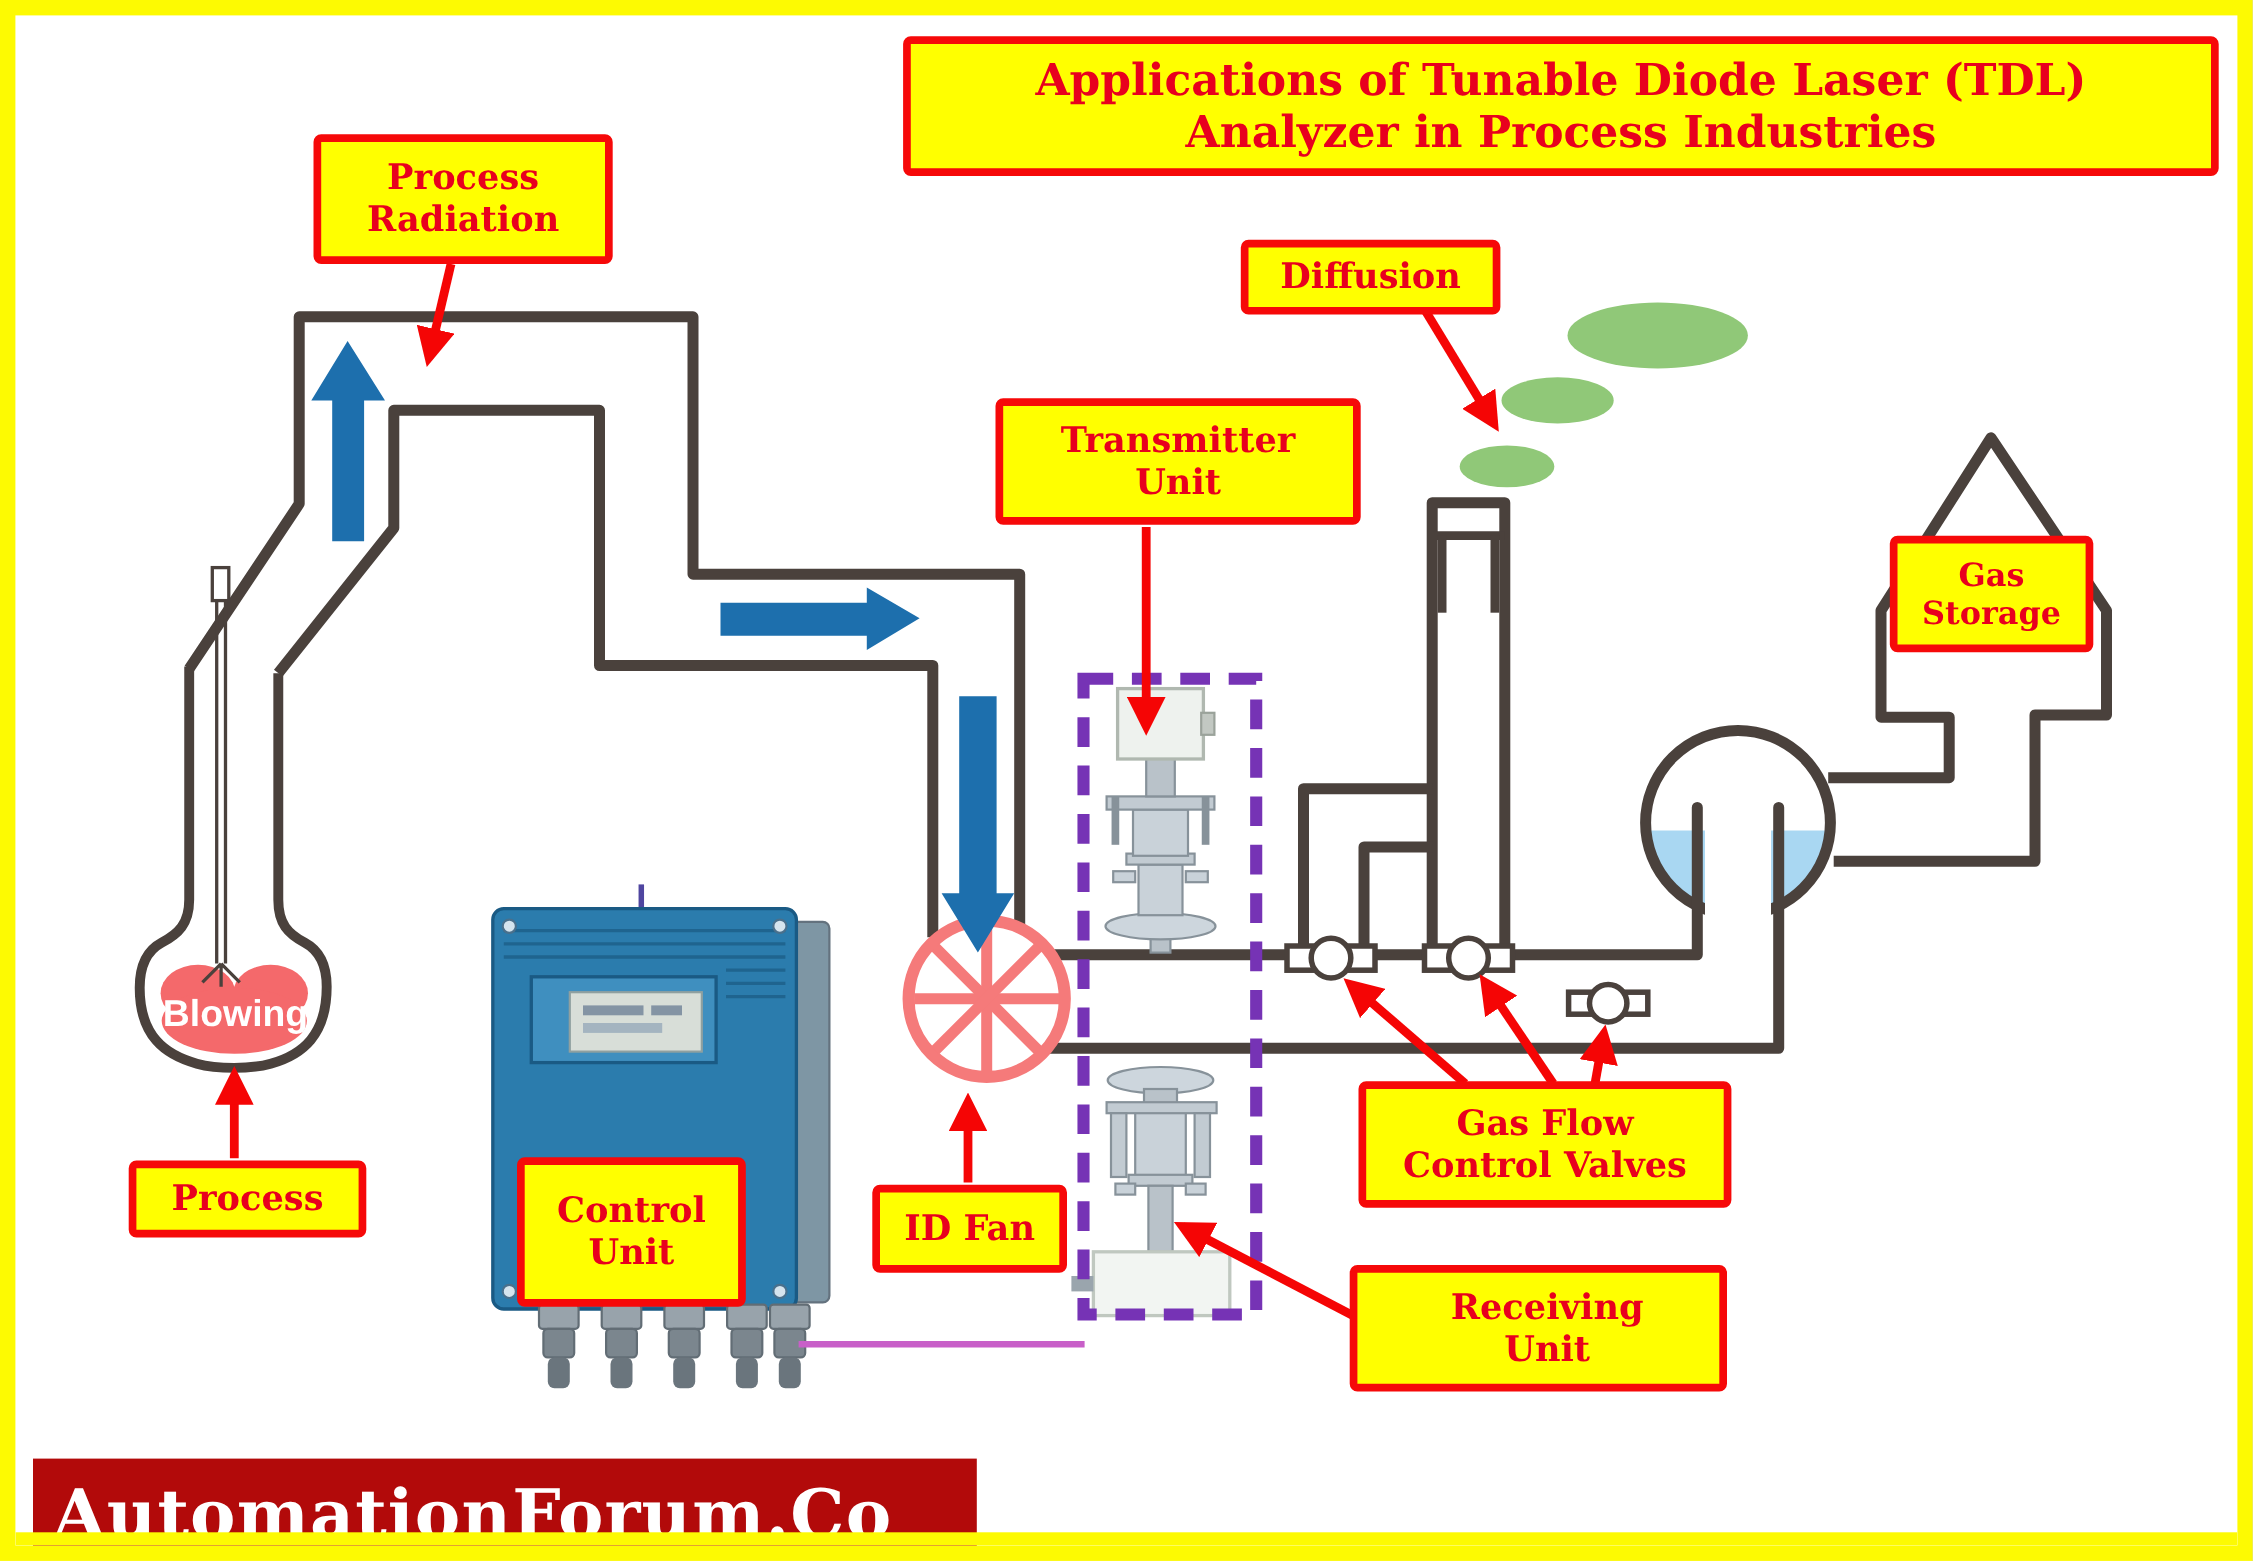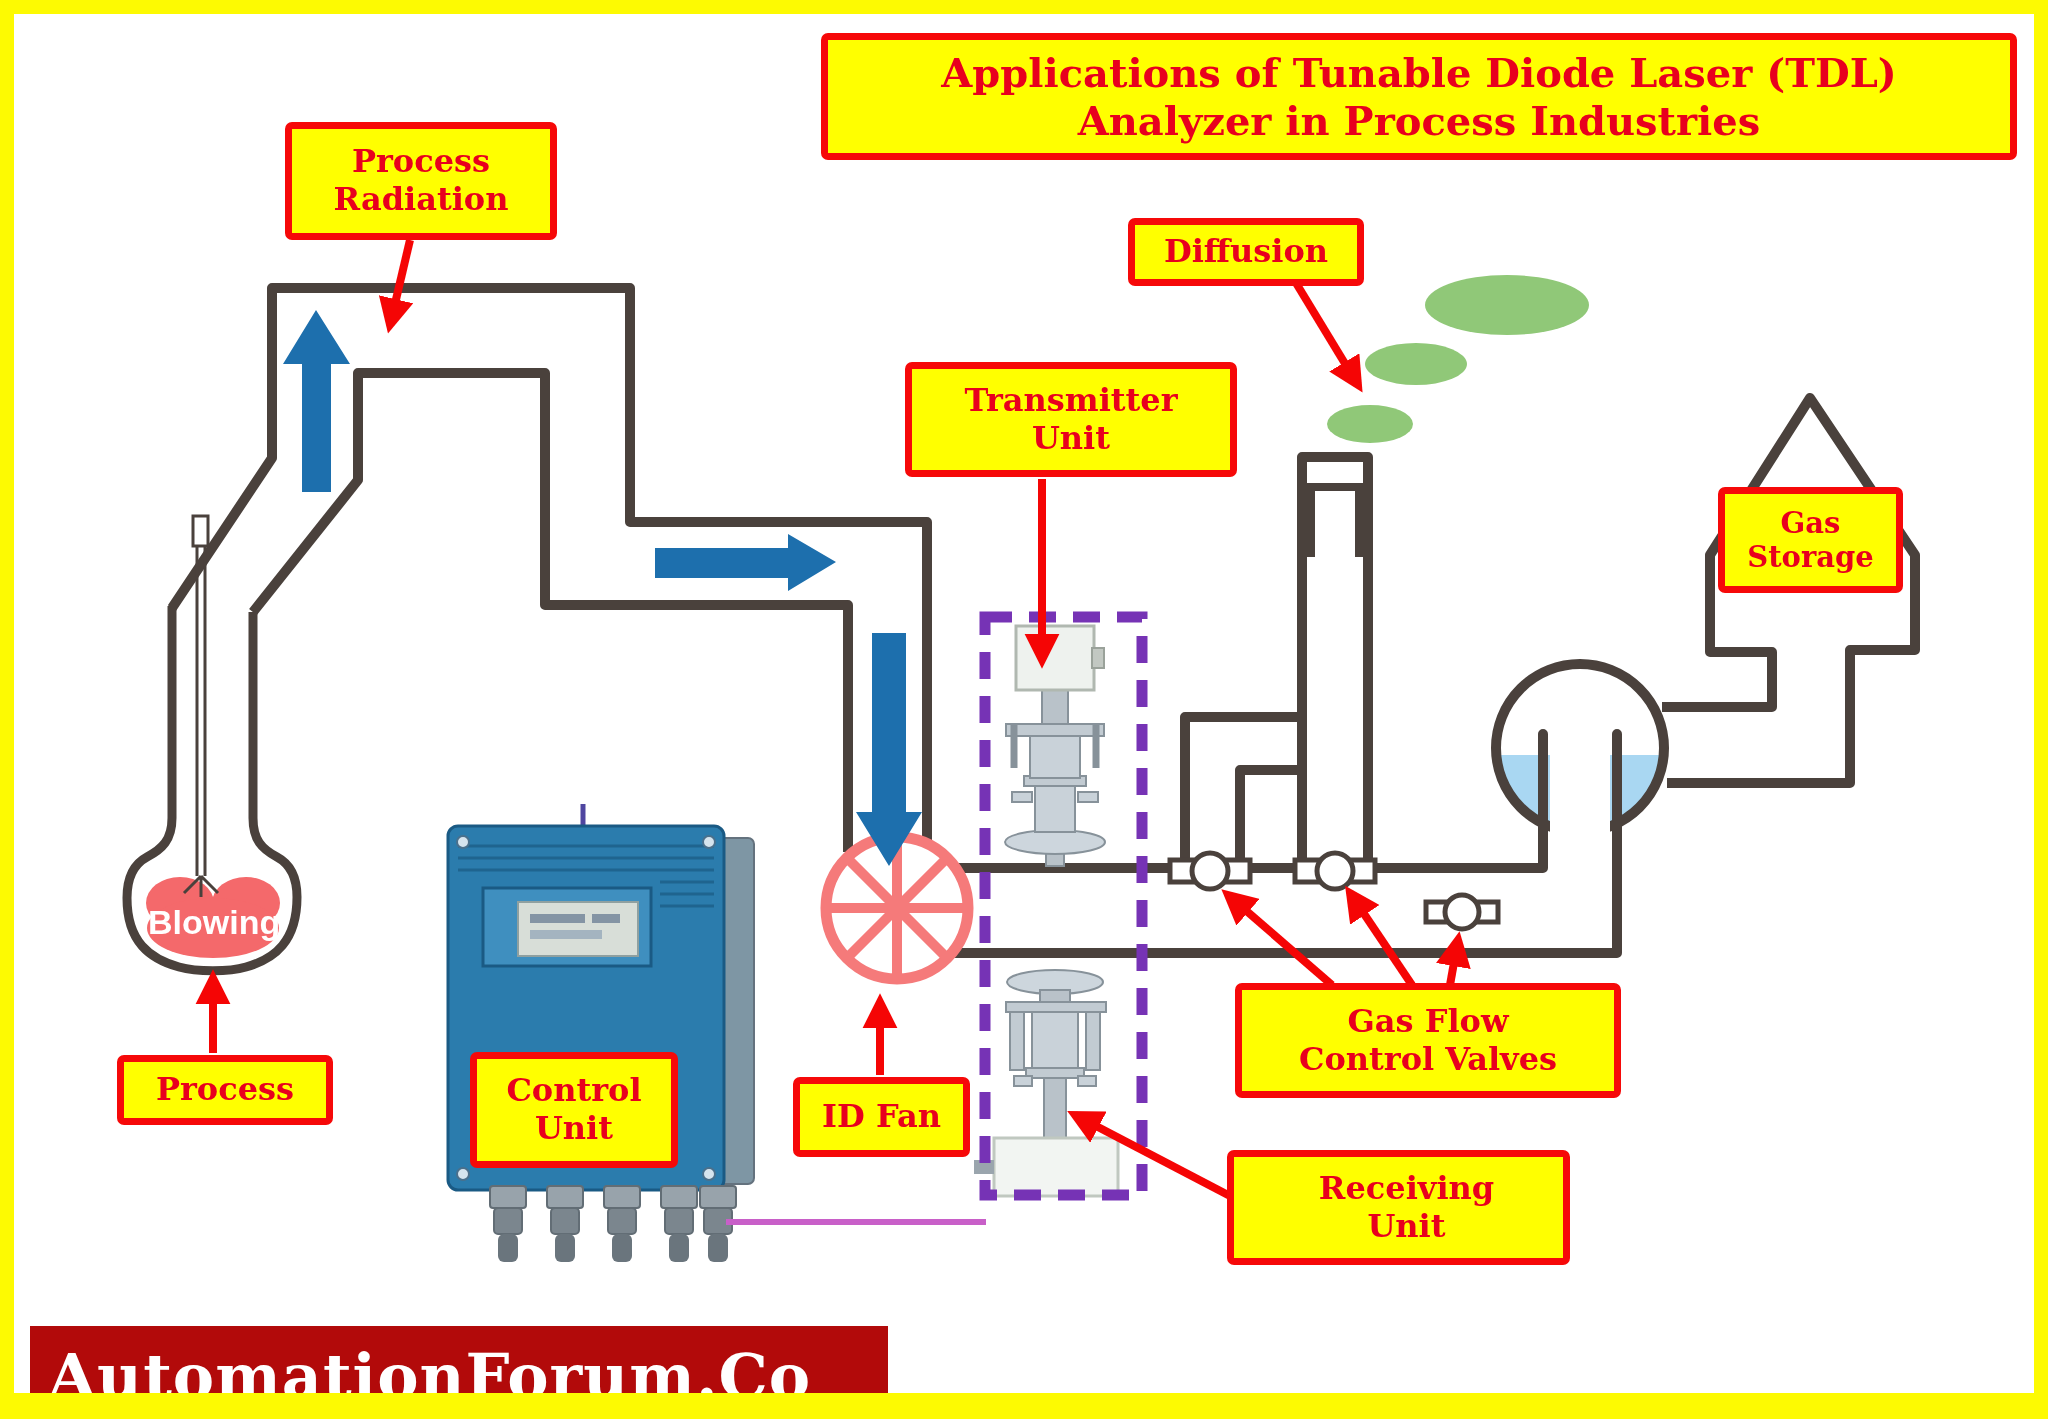--- a/index.html
+++ b/index.html
@@ -15,23 +15,23 @@
     display:flex; flex-direction:column; justify-content:center;
     line-height:1.18; box-sizing:border-box; z-index:5;
     font-family:"DejaVu Serif", serif;
   }
   .lbl-title{left:779px; top:19px; width:1196px; height:127px; font-size:40px;margin-left:28px;}
   .lbl-process-radiation{left:271px; top:108px; width:272px; height:118px; font-size:32px;}
   .lbl-diffusion{left:1114px; top:204px; width:236px; height:68px; font-size:32px;}
   .lbl-transmitter{left:891px; top:348px; width:332px; height:115px; font-size:32px;}
   .lbl-gas-storage{left:1704px; top:473px; width:185px; height:106px; font-size:29px;}
   .lbl-process{left:103px; top:1041px; width:216px; height:70px; font-size:32px;}
-  .lbl-control-unit{left:456px; top:1038px; width:208px; height:116px; font-size:32px;}
+  .lbl-control-unit{left:456px; top:1038px; width:208px; height:136px; font-size:32px;}
   .lbl-id-fan{left:779px; top:1063px; width:177px; height:80px; font-size:32px;}
-  .lbl-gas-flow{left:1221px; top:969px; width:386px; height:115px; font-size:32px;}
+  .lbl-gas-flow{left:1221px; top:969px; width:339px; height:115px; font-size:32px;}
   .lbl-receiving{left:1213px; top:1136px; width:343px; height:115px; font-size:32px;padding-left:16px;}
   .blowing{
     position:absolute; left:134px; top:888px; width:128px; height:40px; z-index:4;
     color:#ffffff; font-family:"Liberation Sans", sans-serif; font-weight:bold;
     font-size:34px; text-align:center; line-height:40px;
   }
   .footer{
     position:absolute; left:16px; top:1269px; width:858px; height:100px; z-index:5;
     background:#b20a0a; color:#ffffff; font-weight:bold; font-size:62px;
     font-family:"DejaVu Serif", serif;

